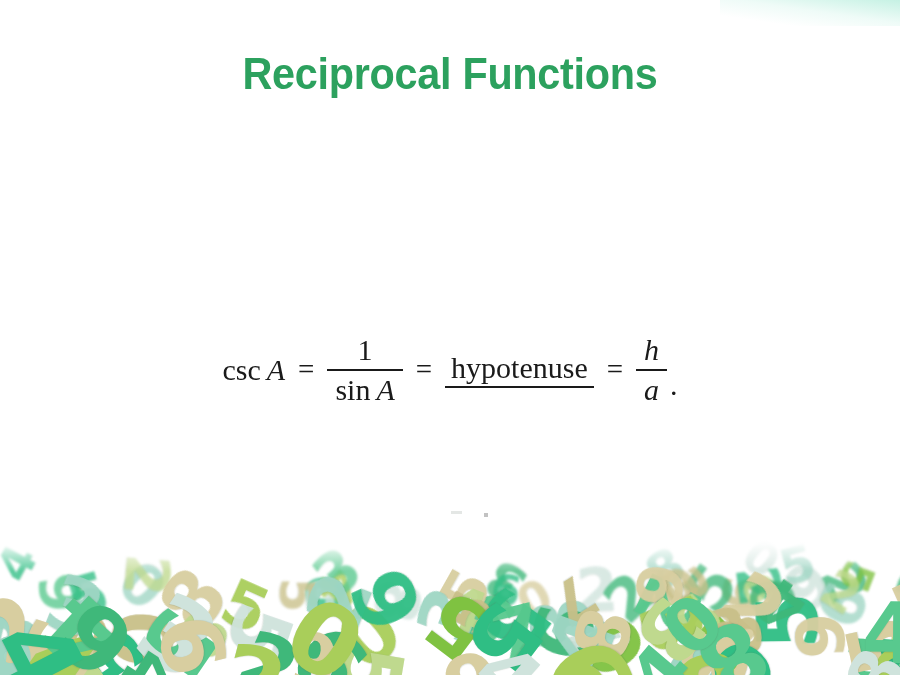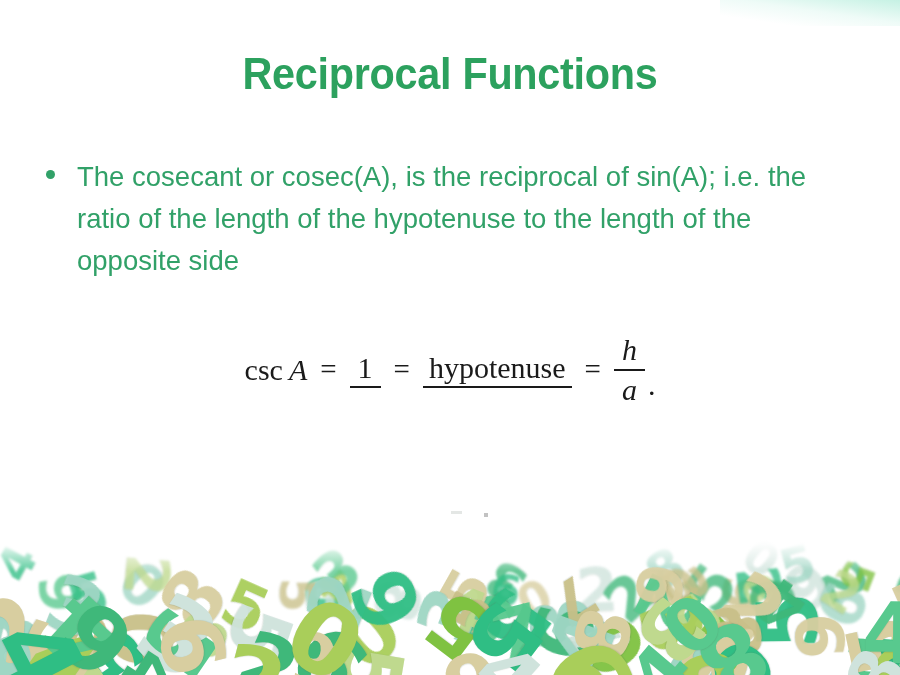--- a/index.html
+++ b/index.html
@@ -173,36 +173,31 @@
 </style>
 </head>
 <body>
 
 <div class="slide">
 
   <div class="corner-tint"></div>
 
   <div class="slide-title">Reciprocal Functions</div>
 
-  <div class="body-block">
-    <div class="bullet-row">
-      <span class="bullet-dot"></span>
-      <span class="bullet-text">The cosecant or cosec(A), is the reciprocal of sin(A); i.e. the ratio of the length of the hypotenuse to the length of the opposite side</span>
-    </div>
-  </div>
 
   <div class="formula">
 
     <span class="m-lead"><span class="m-upright">csc</span><span class="m-italic" style="margin-left:6px;">A</span></span>
 
     <span class="m-op">=</span>
 
     <span class="frac">
       <span class="num">1</span>
       <span class="bar"></span>
+      <span class="den"><span class="m-upright">sin</span><span class="m-italic" style="margin-left:6px;">A</span></span>
     </span>
 
     <span class="m-op">=</span>
 
     <span class="frac wide">
       <span class="num">hypotenuse</span>
       <span class="bar"></span>
     </span>
 
     <span class="m-op">=</span>

